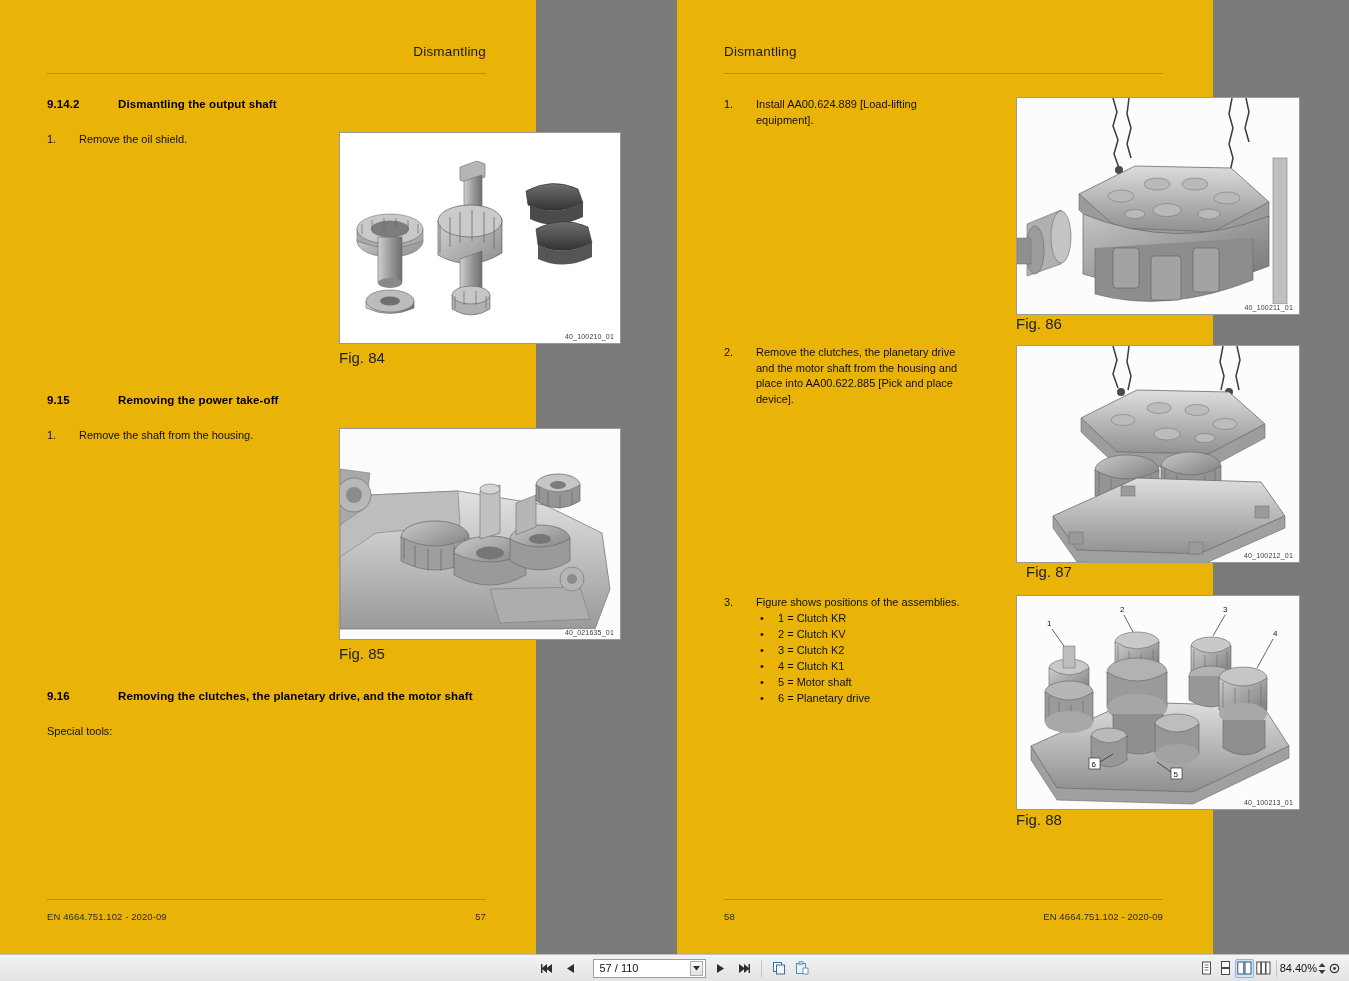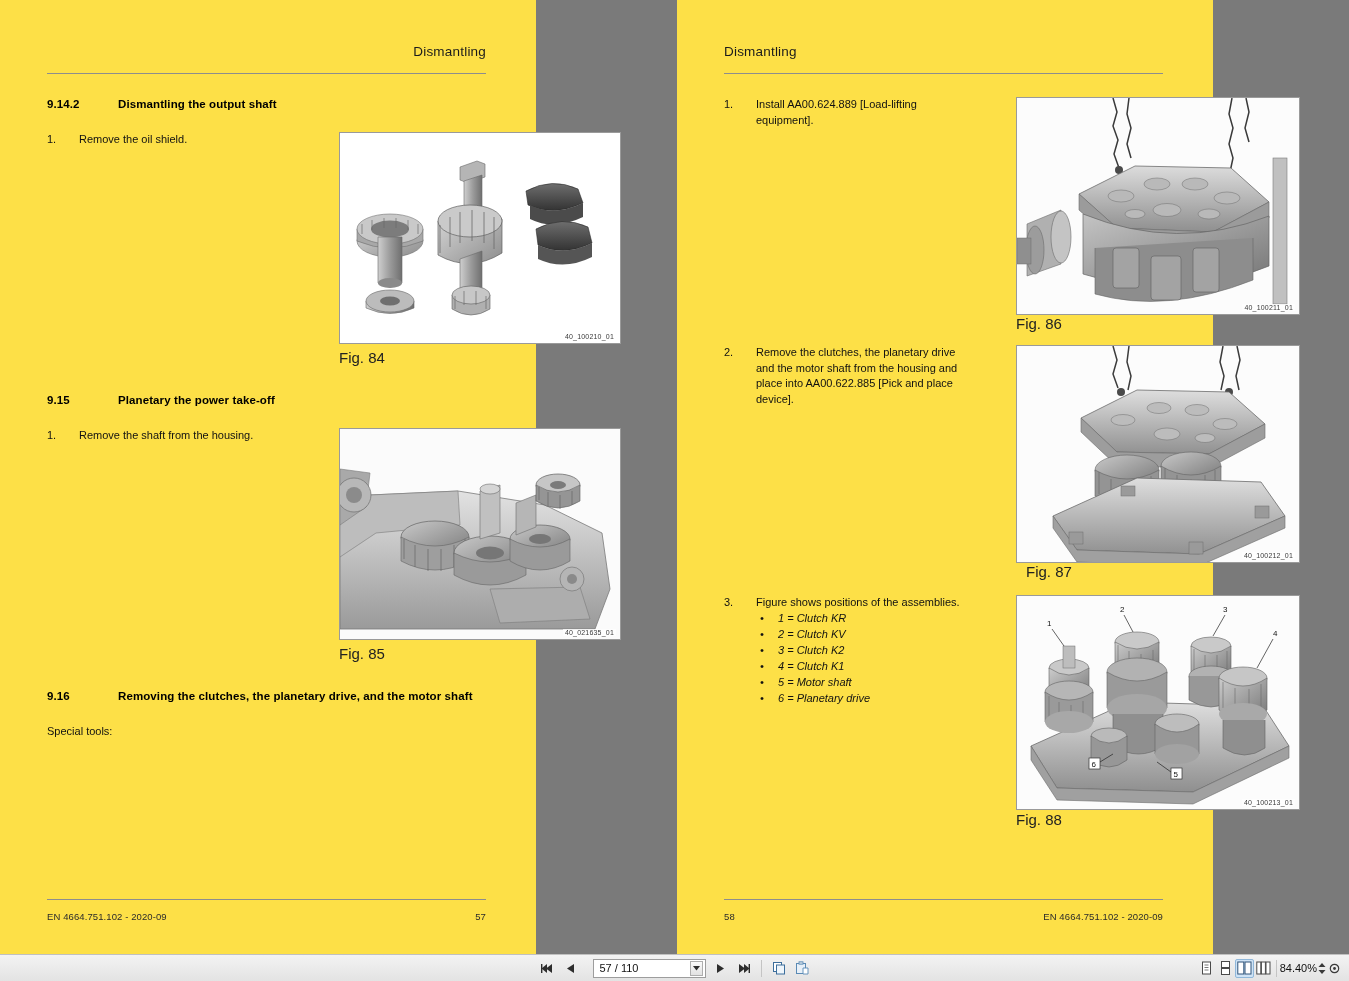--- a/index.html
+++ b/index.html
@@ -20,21 +20,21 @@
     position: absolute;
     left: 0; top: 0;
     width: 1349px; height: 954px;
     background: #7a7a7a;
   }
   .page {
     position: absolute;
     top: 0;
     width: 536px;
     height: 954px;
-    background: #fde047;
+    background: #eab308;
   }
   .page-left  { left: 0px; }
   .page-right { left: 677px; }
 
   .page-inner {
     position: absolute;
     left: 0; top: 0; right: 0; bottom: 0;
     padding: 0;
   }
 
@@ -305,21 +305,21 @@
               <path d="M198 112 Q224 124 252 110 L252 124 Q224 138 198 126Z" fill="#555"></path>
             </g>
             <text class="c" x="0" y="0"></text>
           </svg>
           <span class="code">40_100210_01</span>
         </div>
         <div class="figcap" style="left:339px; top:349px;">Fig. 84</div>
 
         <div class="sec" style="left:47px; top:394px;">
           <span class="num">9.15</span>
-          <span class="ttl">Planetary the power take-off</span>
+          <span class="ttl">Removing the power take-off</span>
         </div>
 
         <div class="step" style="left:47px; top:428px; width:260px;">
           <span class="n">1.</span>
           <span class="t">Remove the shaft from the housing.</span>
         </div>
 
         <div class="fig" style="left:339px; top:428px; width:282px; height:212px;">
           <svg width="280" height="210" viewBox="0 0 280 210">
             <defs>
@@ -540,21 +540,21 @@
             </g>
           </svg>
           <span class="code">40_100212_01</span>
         </div>
         <div class="figcap" style="left:339px; top:563px;padding-left:10px;">Fig. 87</div>
 
         <div class="step" style="left:47px; top:595px; width:250px;">
           <span class="n">3.</span>
           <span class="t">Figure shows positions of the assemblies.</span>
         </div>
-        <ul class="bul" style="position:absolute; left:79px; top:611px; width:230px;font-style:italic;">
+        <ul class="bul" style="position:absolute; left:79px; top:611px; width:230px;">
           <li>1 = Clutch KR</li>
           <li>2 = Clutch KV</li>
           <li>3 = Clutch K2</li>
           <li>4 = Clutch K1</li>
           <li>5 = Motor shaft</li>
           <li>6 = Planetary drive</li>
         </ul>
 
         <div class="fig" style="left:339px; top:595px; width:284px; height:215px;">
           <svg width="282" height="213" viewBox="0 0 282 213">

